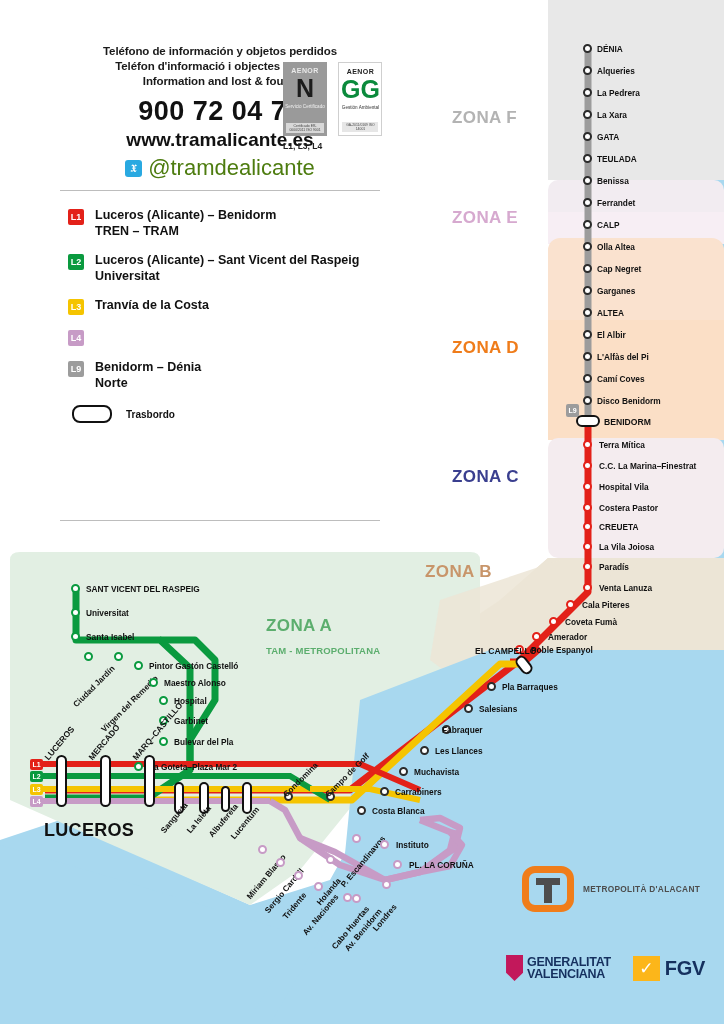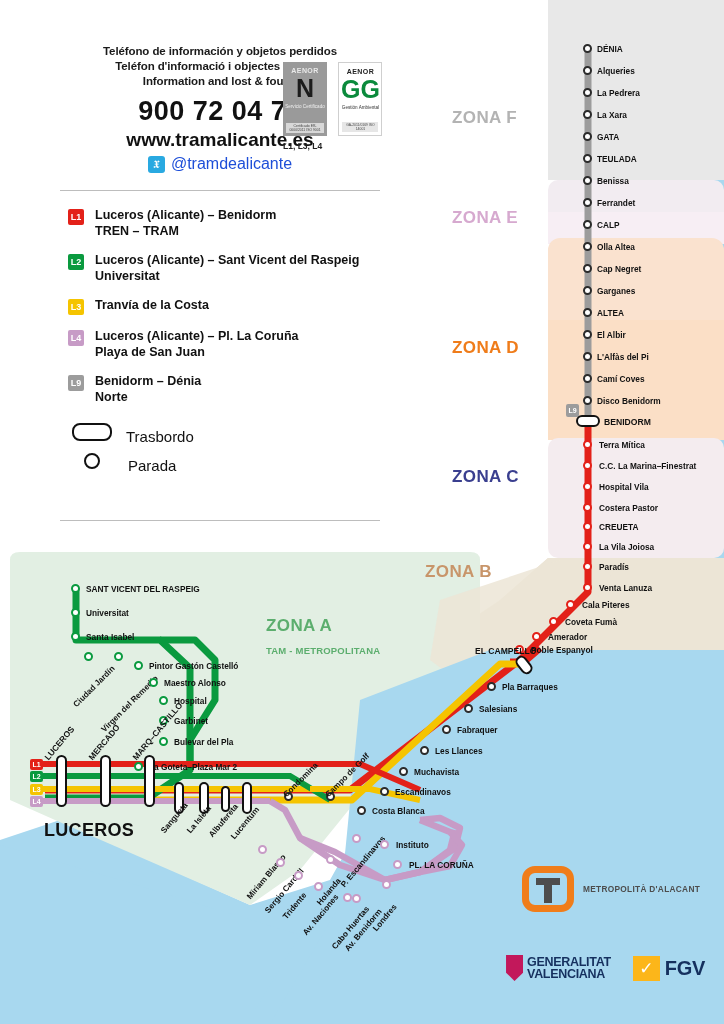--- a/index.html
+++ b/index.html
@@ -12,21 +12,21 @@
   .info-block{left:60px;top:44px;width:320px;}
   .info-line{font-size:11.5px;font-weight:bold;color:#1a1a1a;text-align:center;
              line-height:15px;letter-spacing:-.1px;}
   .phone{font-size:27px;font-weight:bold;color:#111;text-align:center;
          margin-top:7px;letter-spacing:.5px;}
   .web{font-size:19px;font-weight:bold;color:#111;text-align:center;margin-top:2px;}
   .twitter-row{display:flex;align-items:center;justify-content:center;margin-top:4px;gap:6px;}
   .tw-bird{width:17px;height:17px;background:#29a9e1;border-radius:3px;
            display:flex;align-items:center;justify-content:center;
            color:#fff;font-size:11px;line-height:1;}
-  .tw-handle{font-size:16px;color:#1d4ed8;}
+  .tw-handle{font-size:22px;color:#4d7c0f;}
 
   
   .aenor-wrap{left:283px;top:62px;}
   .aenor{width:44px;height:74px;display:inline-block;vertical-align:top;
          box-sizing:border-box;position:relative;}
   .aenor.grey{background:#9a9a9a;}
   .aenor.white{background:#fff;border:1px solid #cfcfcf;margin-left:7px;}
   .aenor .ttl{font-size:7px;font-weight:bold;text-align:center;
               letter-spacing:.4px;padding-top:5px;}
   .aenor.grey .ttl{color:#e9e9e9;}
@@ -53,21 +53,21 @@
   .badge{width:16px;height:16px;border-radius:2px;flex:0 0 16px;
          color:#fff;font-size:9px;font-weight:bold;
          display:flex;align-items:center;justify-content:center;margin-top:1px;}
   .leg-txt{margin-left:11px;font-size:12.5px;line-height:15.5px;color:#111;font-weight:bold;}
   .leg-txt .sub{font-weight:bold;}
 
   .sym-row{display:flex;align-items:center;margin-top:3px;margin-left:4px;}
   .sym-trans{width:36px;height:14px;border:2px solid #111;border-radius:8px;background:#fff;}
   .sym-stop{width:12px;height:12px;border:2.4px solid #111;border-radius:50%;background:#fff;
             margin-left:12px;}
-  .sym-lbl{margin-left:14px;font-size:15px;color:#111;font-weight:normal;margin-top:9px;}
+  .sym-lbl{margin-left:14px;font-size:10px;color:#111;font-weight:bold;}
 
   
   .zone-cap{font-size:17px;font-weight:bold;letter-spacing:.4px;}
   .zone-sub{font-size:9.5px;font-weight:bold;letter-spacing:.2px;}
 
   
   .st-lbl{font-size:8.3px;font-weight:bold;color:#111;white-space:nowrap;}
   .st-lbl.big{font-size:8.6px;}
   .rot{transform-origin:left bottom;white-space:nowrap;font-size:8.2px;
        font-weight:bold;color:#111;}
@@ -221,39 +221,31 @@
       </div>
     </div>
     <div class="leg-row">
       <div class="badge" style="background:#f5c400">L3</div>
       <div class="leg-txt">
         <div class="sub">Tranvía de la Costa</div>
       </div>
     </div>
     <div class="leg-row">
       <div class="badge" style="background:#c79bc6">L4</div>
-      <div class="leg-txt">
-        <div>Luceros (Alicante) – Pl. La Coruña</div>
-        <div class="sub">Playa de San Juan</div>
-      </div>
     </div>
     <div class="leg-row">
       <div class="badge" style="background:#9c9c9c">L9</div>
       <div class="leg-txt">
         <div>Benidorm – Dénia</div>
         <div class="sub">Norte</div>
       </div>
     </div>
     <div class="sym-row">
       <div class="sym-trans"></div>
       <div class="sym-lbl">Trasbordo</div>
-    </div>
-    <div class="sym-row">
-      <div class="sym-stop"></div>
-      <div class="sym-lbl" style="margin-left:28px">Parada</div>
     </div>
   </div>
 
   <div class="abs zone-cap" style="left:452px;top:108px;color:#b3b3b3">ZONA F</div>
   <div class="abs zone-cap" style="left:452px;top:208px;color:#d6a9cf">ZONA E</div>
   <div class="abs zone-cap" style="left:452px;top:338px;color:#ef7c1a">ZONA D</div>
   <div class="abs zone-cap" style="left:452px;top:467px;color:#3a3f8f">ZONA C</div>
   <div class="abs zone-cap" style="left:425px;top:562px;color:#c8956a">ZONA B</div>
   <div class="abs zone-cap" style="left:266px;top:616px;color:#5cae6e">ZONA A</div>
   <div class="abs zone-sub" style="left:266px;top:645px;color:#5cae6e">TAM - METROPOLITANA</div>
@@ -424,36 +416,36 @@
     <div class="abs st-lbl" style="left:502px;top:682px">Pla Barraques</div>
 
     <div class="abs" style="left:464px;top:704px">
         <div class="stop-dot k"></div>
       </div>
     <div class="abs st-lbl" style="left:479px;top:704px">Salesians</div>
 
     <div class="abs" style="left:442px;top:725px">
         <div class="stop-dot k"></div>
       </div>
-    <div class="abs st-lbl" style="left:457px;top:725px">Fabraquer</div>
+    <div class="abs st-lbl" style="left:442px;top:725px">Fabraquer</div>
 
     <div class="abs" style="left:420px;top:746px">
         <div class="stop-dot k"></div>
       </div>
     <div class="abs st-lbl" style="left:435px;top:746px">Les Llances</div>
 
     <div class="abs" style="left:399px;top:767px">
         <div class="stop-dot k"></div>
       </div>
     <div class="abs st-lbl" style="left:414px;top:767px">Muchavista</div>
 
     <div class="abs" style="left:380px;top:787px">
         <div class="stop-dot k"></div>
       </div>
-    <div class="abs st-lbl" style="left:395px;top:787px">Escandinavos</div>
+    <div class="abs st-lbl" style="left:395px;top:787px">Carrabiners</div>
 
     <div class="abs" style="left:357px;top:806px">
         <div class="stop-dot k"></div>
       </div>
     <div class="abs st-lbl" style="left:372px;top:806px">Costa Blanca</div>
   </div>
 
   <div class="abs" style="left:284px;top:792px">
       <div class="stop-dot k"></div>
     </div>

